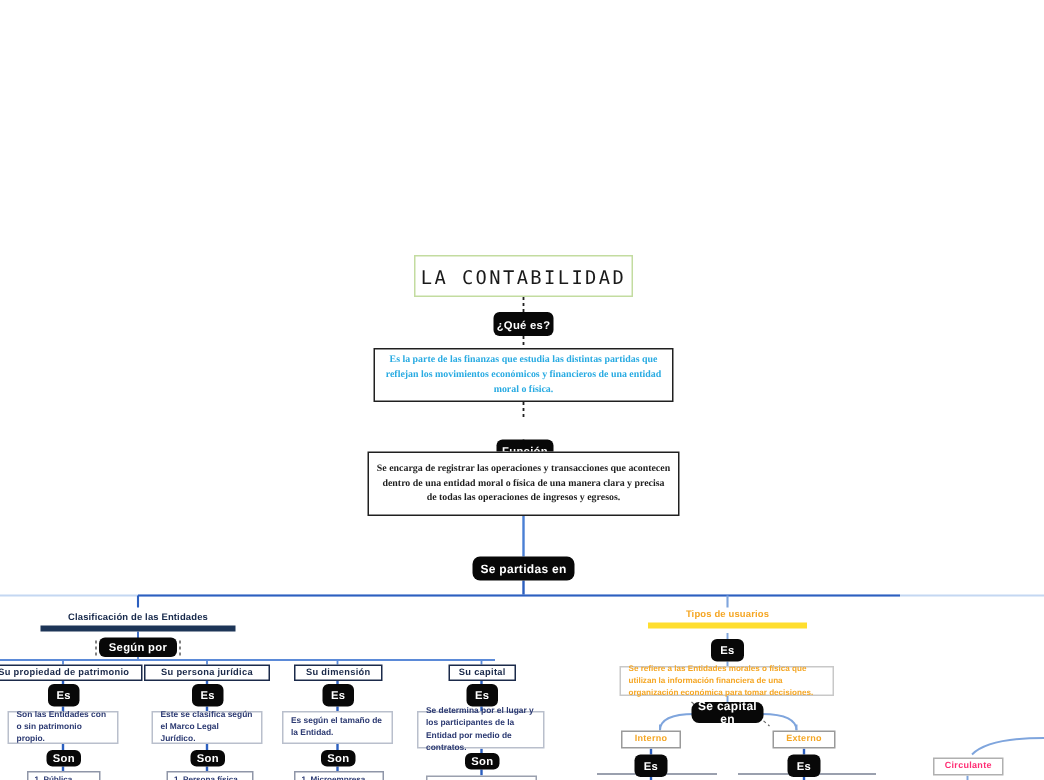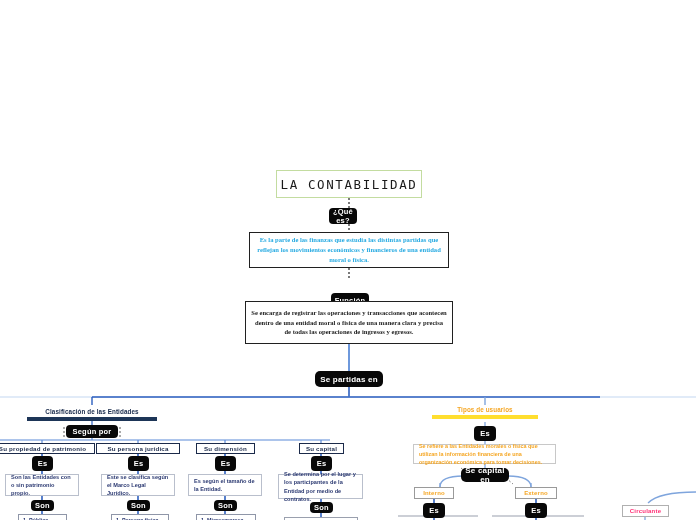--- a/index.html
+++ b/index.html
@@ -244,21 +244,21 @@
     <line x1="492" y1="516" x2="584" y2="516" stroke="#9aa0ae" stroke-width="1.2"></line>
 
     <path d="M 696 492 C 670 492 655 496 648 503" stroke="#7fa5dd" stroke-width="1.3" fill="none"></path>
     <line x1="645" y1="517" x2="645" y2="520" stroke="#7fa5dd" stroke-width="1.3"></line>
   </svg>
 
   <div class="node title-box" style="left:276px; top:170px; width:146px; height:28px;">
     <span>LA CONTABILIDAD</span>
   </div>
 
-  <div class="node pill" style="left:329px; top:208px; width:28px; height:16px;">
+  <div class="node pill" style="left:329px; top:208px; width:40px; height:16px;">
     <span>¿Qué es?</span>
   </div>
 
   <div class="node desc-box cyan" style="left:249px; top:232px; width:200px; height:36px;">
     <span class="txt">Es la parte de las finanzas que estudia las distintas partidas que reflejan los movimientos económicos y financieros de una entidad moral o física.</span>
   </div>
 
   <div class="node pill" style="left:331px; top:293px; width:38px; height:14px;">
     <span>Función</span>
   </div>

